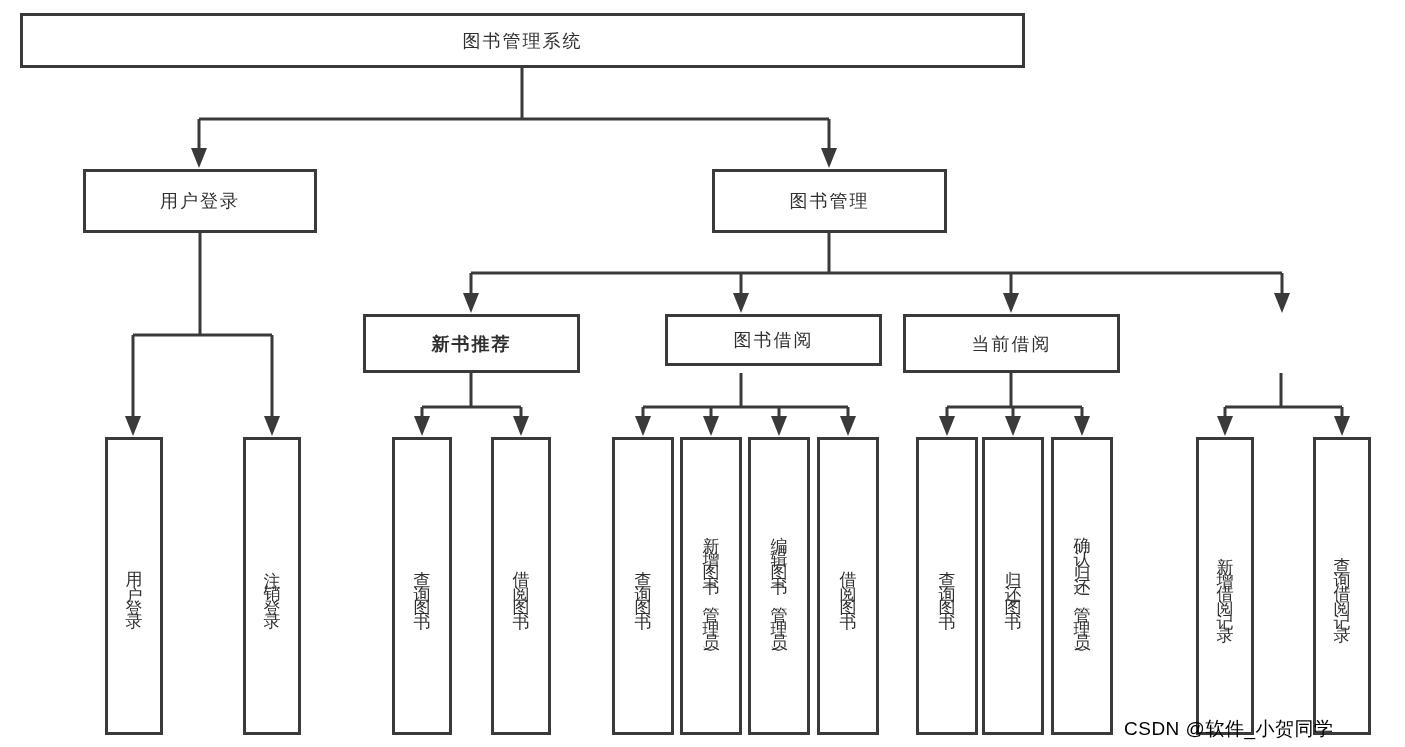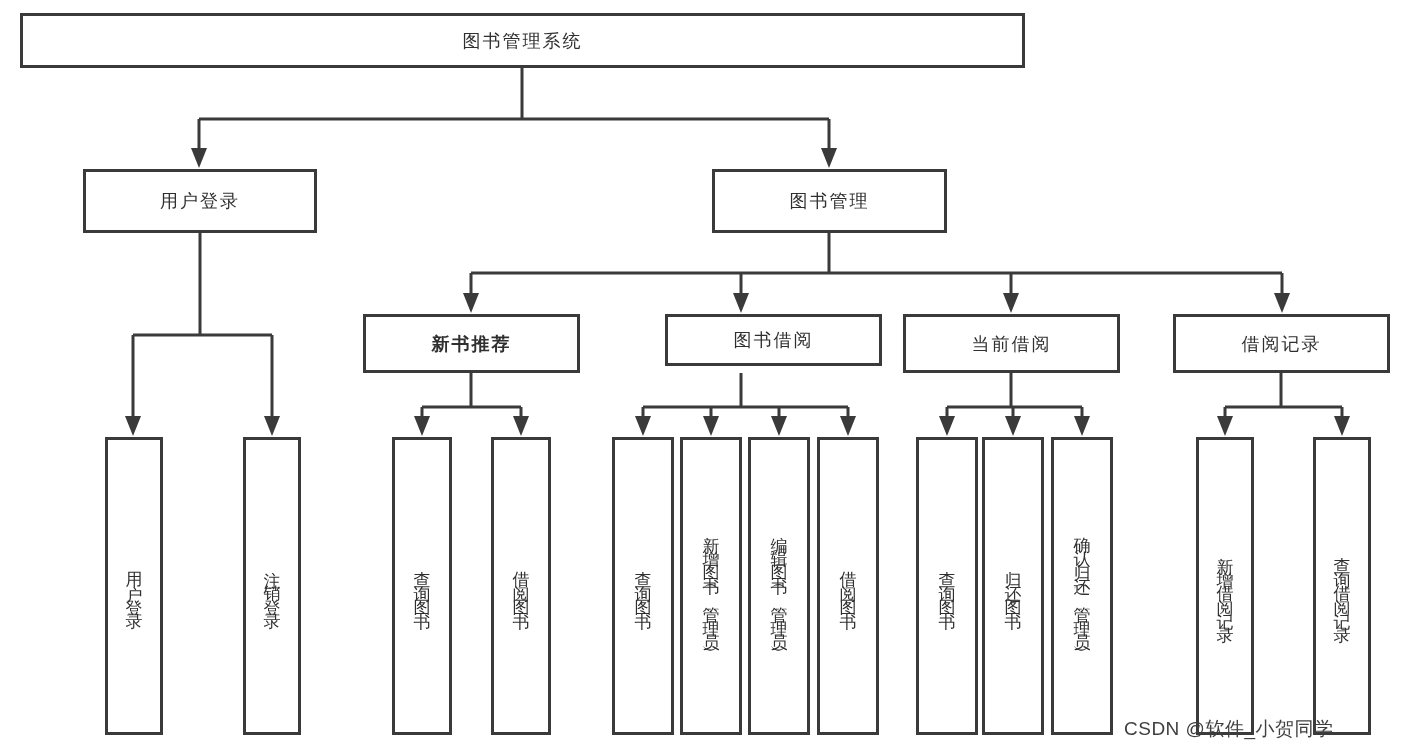--- a/index.html
+++ b/index.html
@@ -29,21 +29,21 @@
     text-orientation:mixed;
     font-size:17px;
     letter-spacing:14px;
     line-height:1;
     white-space:nowrap;
   }
   #watermark{
     position:absolute;
     left:1124px;top:716px;
     font-size:19px;
-    color:#404040;
+    color:#000000;
     white-space:nowrap;
     z-index:5;
     letter-spacing:0.5px;
   }
 </style>
 </head>
 <body>
 
 <div id="canvas">
 
@@ -103,23 +103,20 @@
 
   <div class="node h-node" style="left:363px;top:314px;width:217px;height:59px;font-weight:bold;">
     <span>新书推荐</span>
   </div>
   <div class="node h-node" style="left:633px;top:314px;width:217px;height:52px;margin-left:32px;">
     <span>图书借阅</span>
   </div>
   <div class="node h-node" style="left:903px;top:314px;width:217px;height:59px;font-family:Liberation Serif, serif;">
     <span>当前借阅</span>
   </div>
-  <div class="node h-node" style="left:1173px;top:314px;width:217px;height:59px;">
-    <span>借阅记录</span>
-  </div>
 
   <div class="node leaf" style="left:105px;top:437px;width:58px;height:298px;">
     <span>用户登录</span>
   </div>
   <div class="node leaf" style="left:243px;top:437px;width:58px;height:298px;">
     <span>注销登录</span>
   </div>
   <div class="node leaf" style="left:392px;top:437px;width:60px;height:298px;">
     <span>查询图书</span>
   </div>

